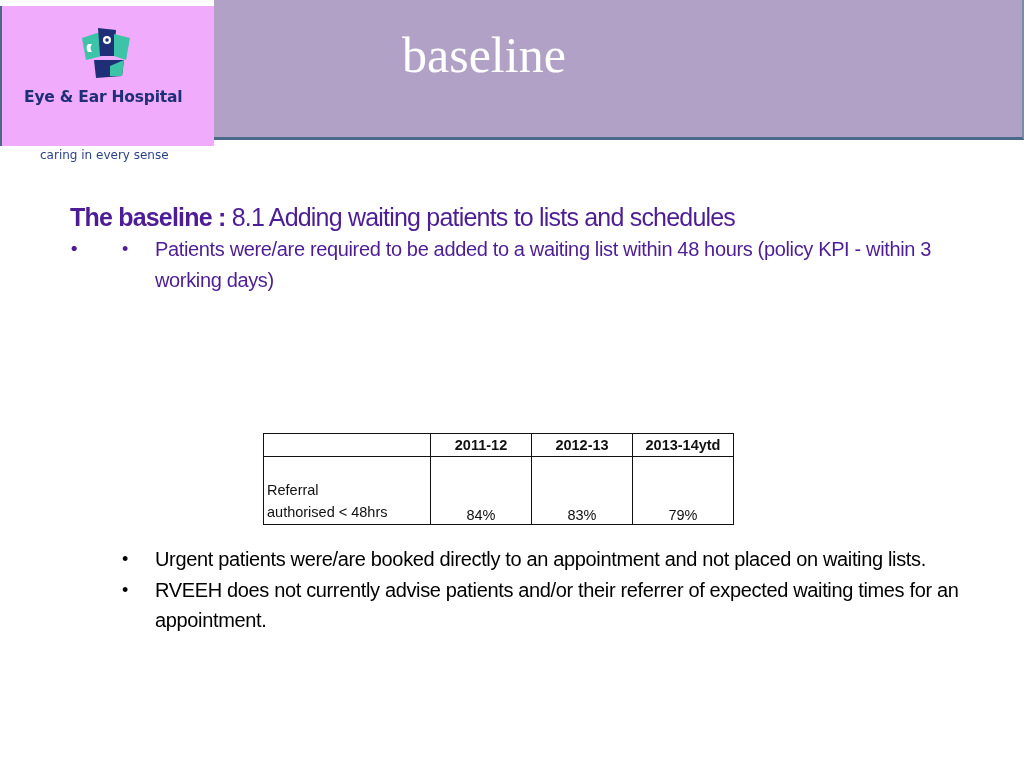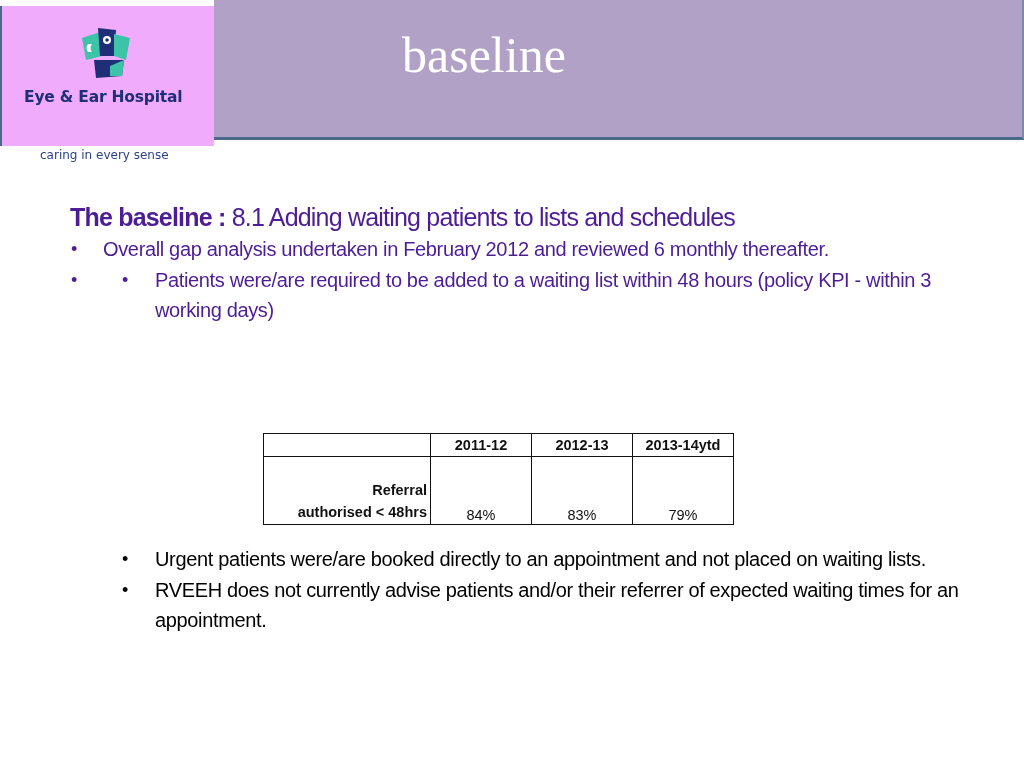--- a/index.html
+++ b/index.html
@@ -135,22 +135,22 @@
       font-weight: bold;
       text-align: center;
     }
     table.data td {
       height: 66px;
       vertical-align: bottom;
       text-align: center;
       padding-bottom: 1px;
     }
     table.data td.row-label {
-      text-align: right;
-      font-weight: bold;
+      text-align: left;
+      font-weight: normal;
       line-height: 22px;
       width: 160px;
       margin-top: 36px;
     }
     .col-a { width: 94px; }
     .col-b { width: 94px; }
     .col-c { width: 94px; margin-top: 35px; }
     .lower {
       position: absolute;
       left: 70px;
@@ -183,21 +183,20 @@
     <div class="title-text">baseline</div>
   </div>
 
   <div class="content">
     <div class="heading">
       <span class="bold">The baseline :</span><span> 8.1 Adding waiting patients to lists and schedules</span>
     </div>
     <ul class="bullets">
       <li class="l1">
         <span class="bullet-dot">•</span>
-        <span>Overall gap analysis undertaken in February 2012 and reviewed 6 monthly thereafter.</span>
       </li>
       <li class="l1">
         <span class="bullet-dot">•</span>
       </li>
       <li class="l2">
         <span class="bullet-dot">•</span>
         <span>Patients were/are required to be added to a waiting list within 48 hours  (policy KPI - within 3 working days)</span>
       </li>
     </ul>
   </div>

